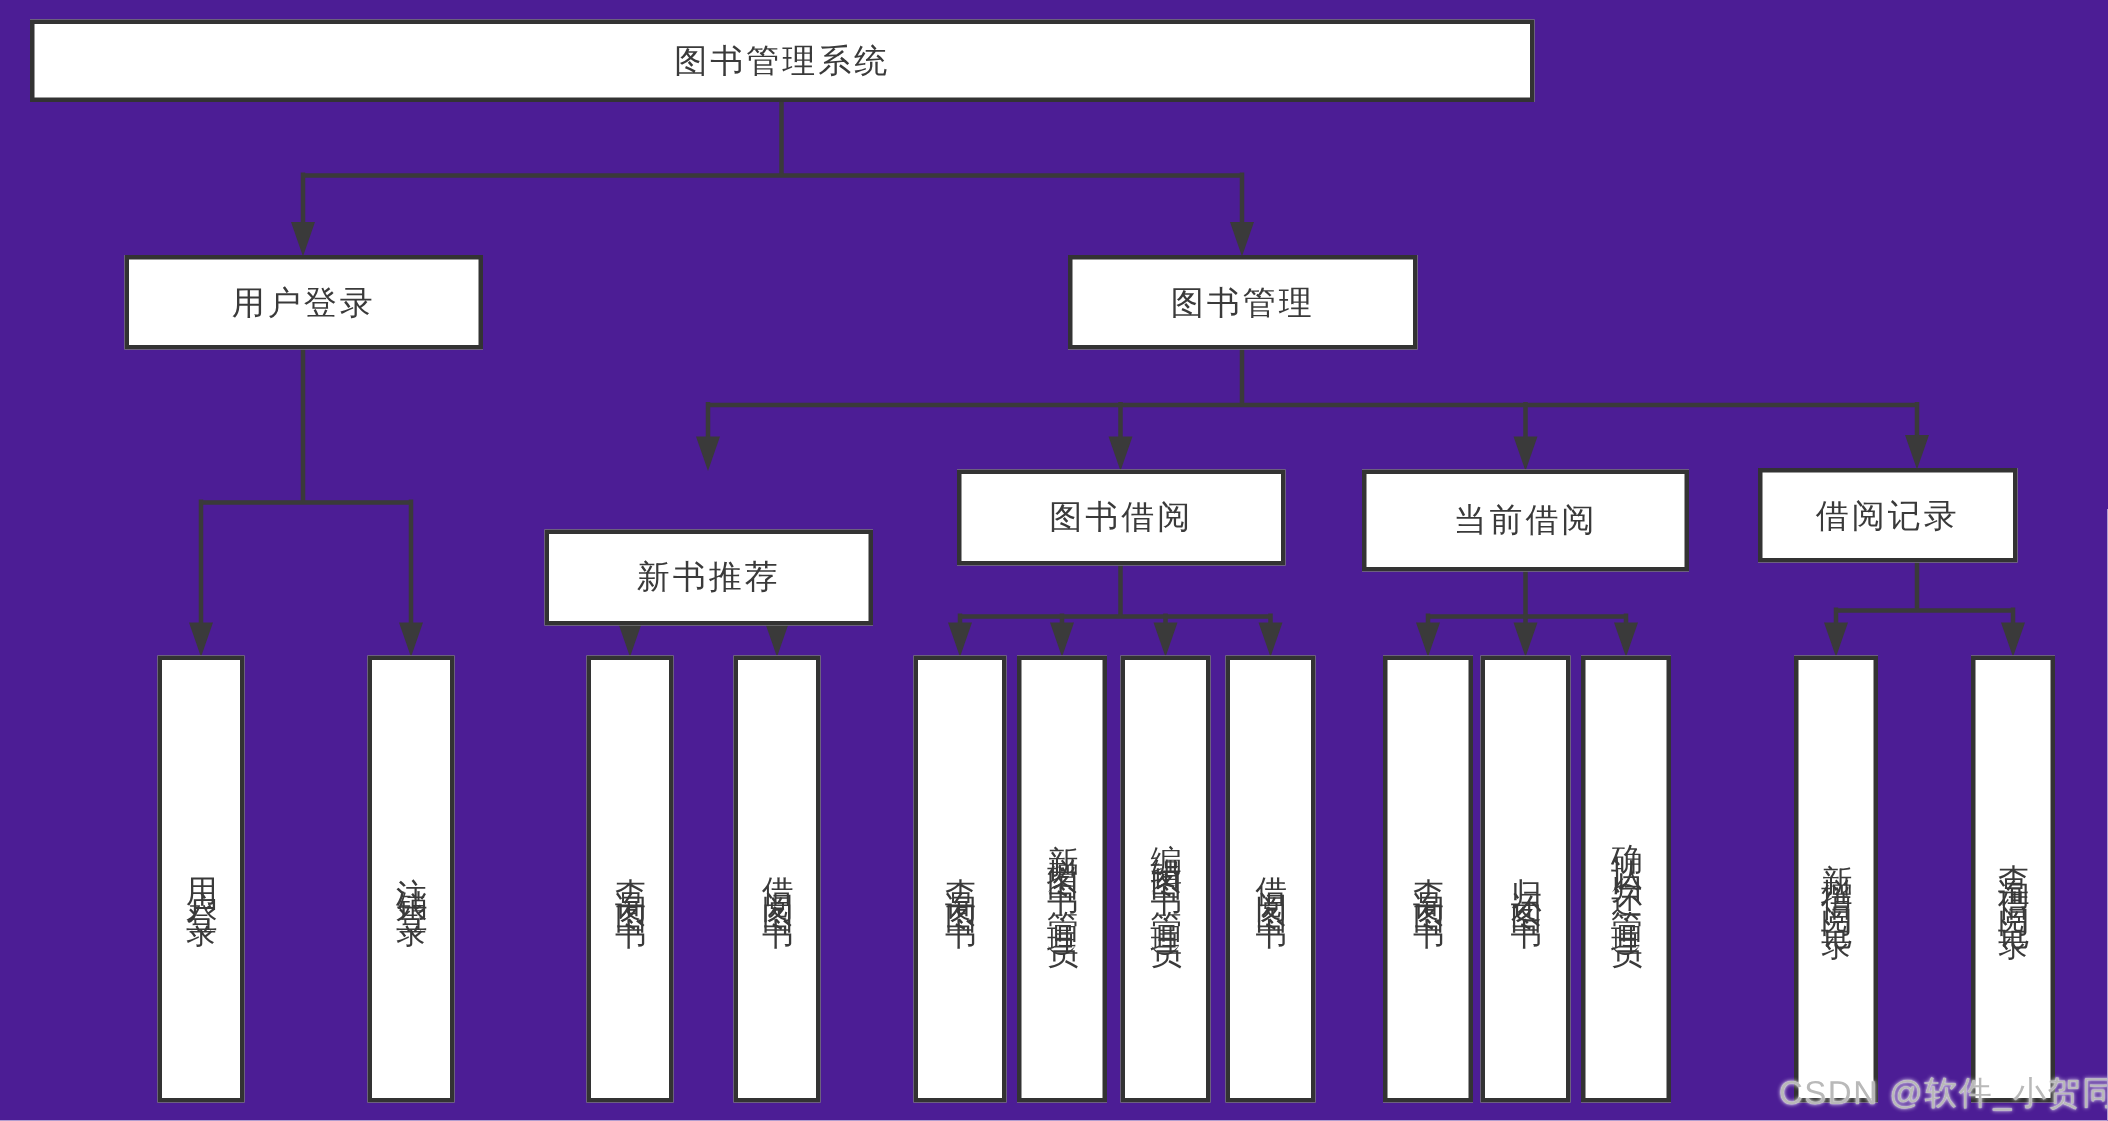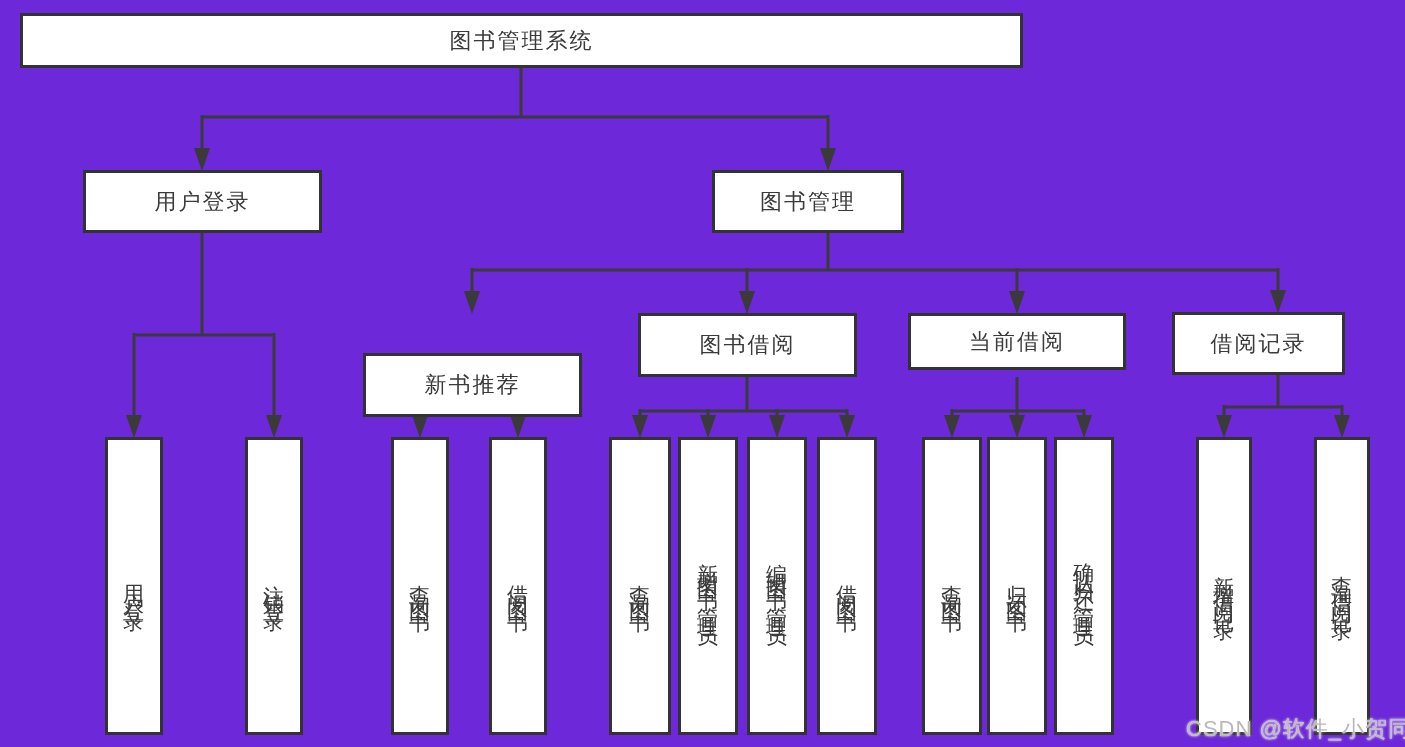--- a/index.html
+++ b/index.html
@@ -4,21 +4,21 @@
 <style>
   html, body {
     margin: 0;
     padding: 0;
     background: #ffffff;
   }
   .canvas {
     position: relative;
     width: 1405px;
     height: 747px;
-    background: #6d28d9;
+    background: #4c1d95;
     font-family: "Liberation Sans", sans-serif;
     overflow: hidden;
   }
   .connectors {
     position: absolute;
     left: 0;
     top: 0;
     z-index: 0;
   }
   .node {
@@ -95,31 +95,31 @@
     </g>
   </svg>
 
   <div class="node" style="left:20px; top:13px; width:1003px; height:55px;">
     <span class="lbl">图书管理系统</span>
   </div>
 
   <div class="node" style="left:83px; top:170px; width:239px; height:63px;">
     <span class="lbl">用户登录</span>
   </div>
-  <div class="node" style="left:712px; top:170px; width:192px; height:63px;">
+  <div class="node" style="left:712px; top:170px; width:233px; height:63px;">
     <span class="lbl">图书管理</span>
   </div>
 
   <div class="node" style="left:363px; top:313px; width:219px; height:64px;margin-top:40px;">
     <span class="lbl">新书推荐</span>
   </div>
   <div class="node" style="left:638px; top:313px; width:219px; height:64px;align-items:center;">
     <span class="lbl">图书借阅</span>
   </div>
-  <div class="node" style="left:908px; top:313px; width:218px; height:57px;">
+  <div class="node" style="left:908px; top:313px; width:218px; height:68px;">
     <span class="lbl">当前借阅</span>
   </div>
   <div class="node" style="left:1172px; top:312px; width:173px; height:63px;">
     <span class="lbl">借阅记录</span>
   </div>
 
   <div class="node vert" style="left:105px; top:437px; width:58px; height:298px;">
     <span class="lbl">用户登录</span>
   </div>
   <div class="node vert" style="left:245px; top:437px; width:58px; height:298px;">

